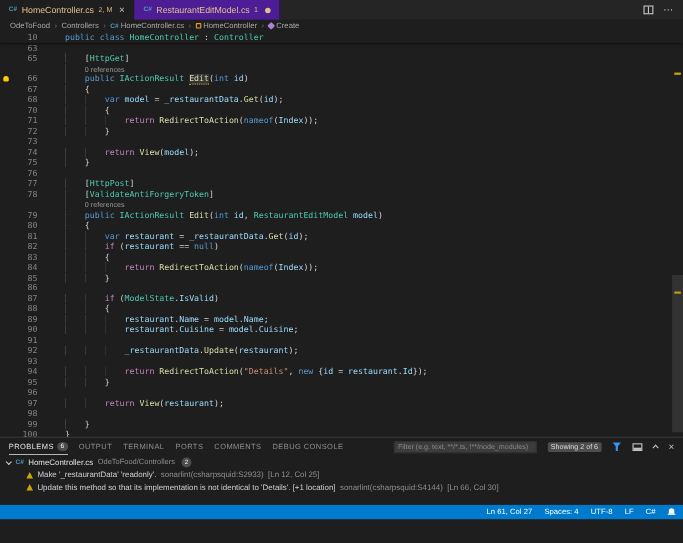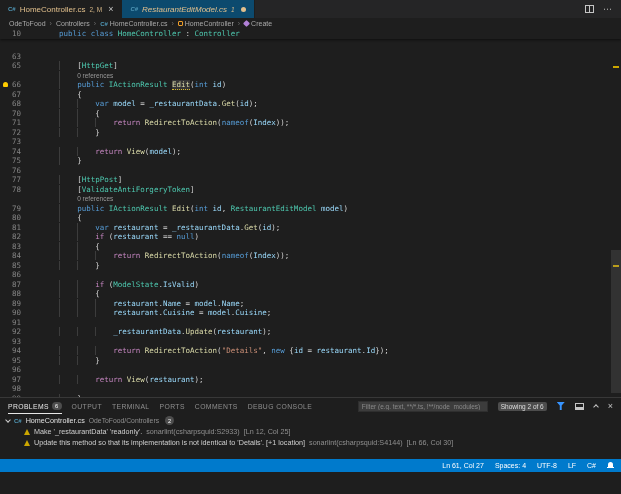--- a/index.html
+++ b/index.html
@@ -4,46 +4,46 @@
 <style>
   *{margin:0;padding:0;box-sizing:border-box}
   html,body{width:621px;height:494px;overflow:hidden;background:#1e1e1e;}
   body{font-family:"Liberation Sans",sans-serif;}
   .window{width:621px;height:472px;display:flex;flex-direction:column;background:#1e1e1e;color:#cccccc;}
 
   
   .tabbar{flex:0 0 18px;background:#252526;display:flex;align-items:stretch;}
   .tab{display:flex;align-items:center;gap:4px;padding:0 8px;font-size:8px;border-right:1px solid #1e1e1e;cursor:pointer;}
   .tab.active{background:#1e1e1e;}
-  .tab.inactive{background:#0c4a6e;font-style:italic;}
+  .tab.inactive{background:#4c1d95;}
   .fileicon{font-size:6px;font-weight:bold;color:#519aba;line-height:1;}
   .tab-label{color:#e2c08d;}
   .tab-deco{color:#e2c08d;font-size:6.5px;opacity:.9;}
   .tab-close{color:#c5c5c5;font-size:9px;line-height:1;margin-left:2px;}
   .dirty-dot{width:5px;height:5px;border-radius:50%;background:#e2c08d;margin-left:2px;}
   .tabbar-actions{margin-left:auto;display:flex;align-items:center;gap:9px;padding:0 9px;}
   .split-icon{width:9px;height:8px;border:1px solid #c5c5c5;position:relative;display:inline-block;}
   .split-icon::after{content:'';position:absolute;left:3px;top:0;bottom:0;width:1px;background:#c5c5c5;}
   .ellipsis{color:#c5c5c5;font-size:9px;line-height:1;}
 
   
   .breadcrumb{flex:0 0 11px;display:flex;align-items:center;gap:4px;padding:0 9px;font-size:7px;color:#a9a9a9;background:#1e1e1e;}
   .bc-item{display:flex;align-items:center;gap:2px;cursor:pointer;white-space:nowrap;}
   .bc-sep{color:#6e6e6e;}
   .sym-class{width:5px;height:5px;border:1px solid #ee9d28;border-radius:1px;display:inline-block;}
   .sym-method{width:5px;height:5px;background:#b180d7;border-radius:1px;transform:rotate(45deg);display:inline-block;}
 
   
   .editor{flex:1 1 auto;position:relative;overflow:hidden;font-family:"DejaVu Sans Mono",monospace;}
   .sticky{position:relative;z-index:2;background:#1e1e1e;box-shadow:0 1px 3px rgba(0,0,0,.55);}
-  .code-lines{position:relative;z-index:1;overflow:hidden;margin-top:13px;}
+  .code-lines{position:relative;z-index:1;overflow:hidden;}
   .crow{display:flex;height:9.5px;line-height:9.5px;font-size:7.5px;white-space:pre;}
   .glyph{flex:0 0 12px;position:relative;}
   .bulb{position:absolute;left:3px;top:2px;width:5px;height:5px;background:#ffcc00;border-radius:50% 50% 1px 1px;cursor:pointer;}
-  .lnum{flex:0 0 22px;color:#858585;}
+  .lnum{flex:0 0 22px;text-align:right;color:#858585;}
   .ctext{flex:1;padding-left:7px;white-space:pre;overflow:hidden;color:#d4d4d4;}
   .ind{white-space:pre;}
   .guide{box-shadow:inset 1px 0 0 #3c3c3c;}
   .tk-k{color:#569cd6}.tk-c{color:#c586c0}.tk-t{color:#4ec9b0}.tk-f{color:#dcdcaa}
   .tk-v{color:#9cdcfe}.tk-s{color:#ce9178}.tk-cm{color:#6a9955}.tk-p{color:#d4d4d4}
   .tk-fw{color:#dcdcaa;background:rgba(115,115,115,.28);border-bottom:1px dotted #d7ba2d;}
   .tk-cl{font-family:"Liberation Sans",sans-serif;font-size:6.5px;color:#999999;}
   .overview-ruler{position:absolute;right:0;top:0;bottom:0;width:10px;z-index:3;}
   .ruler-mark{position:absolute;right:2px;width:6px;height:2px;background:#cca700;}
   .m1{top:10%}.m2{top:64%}

